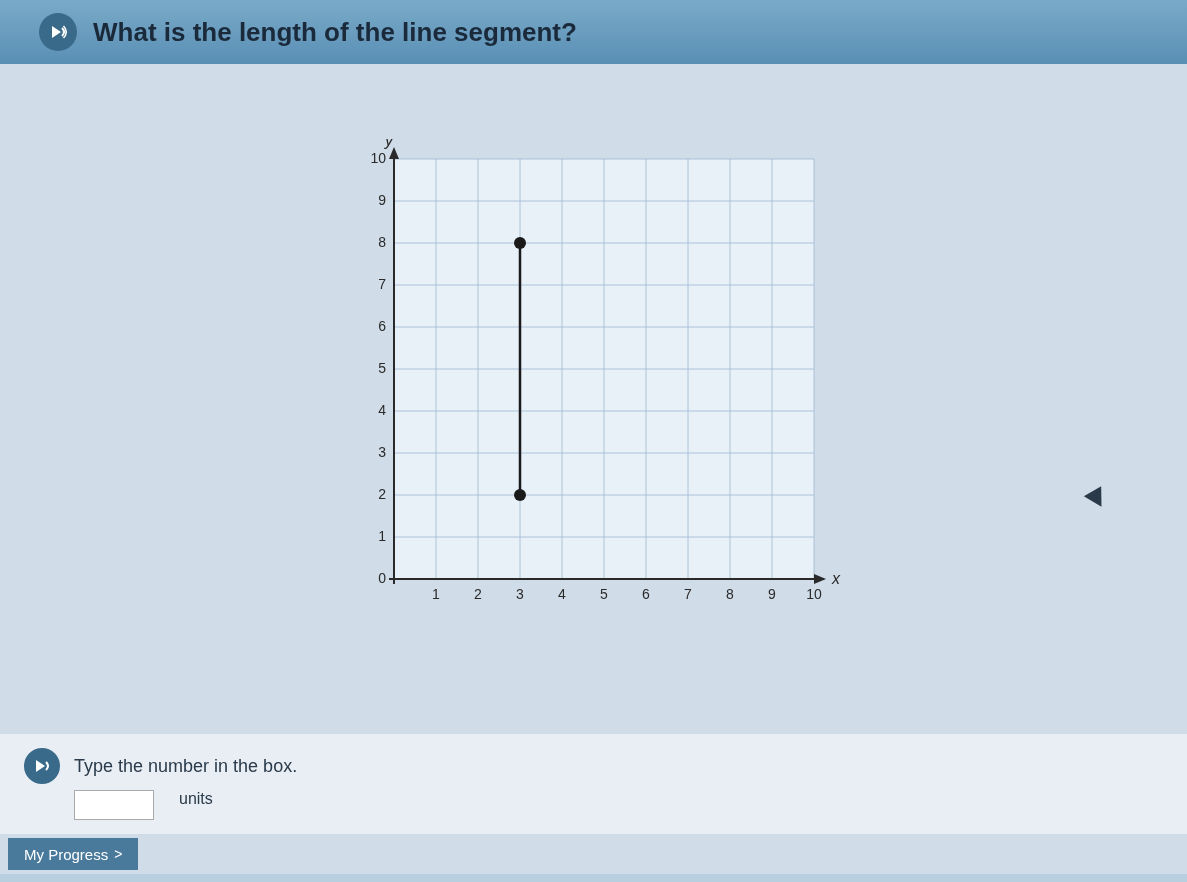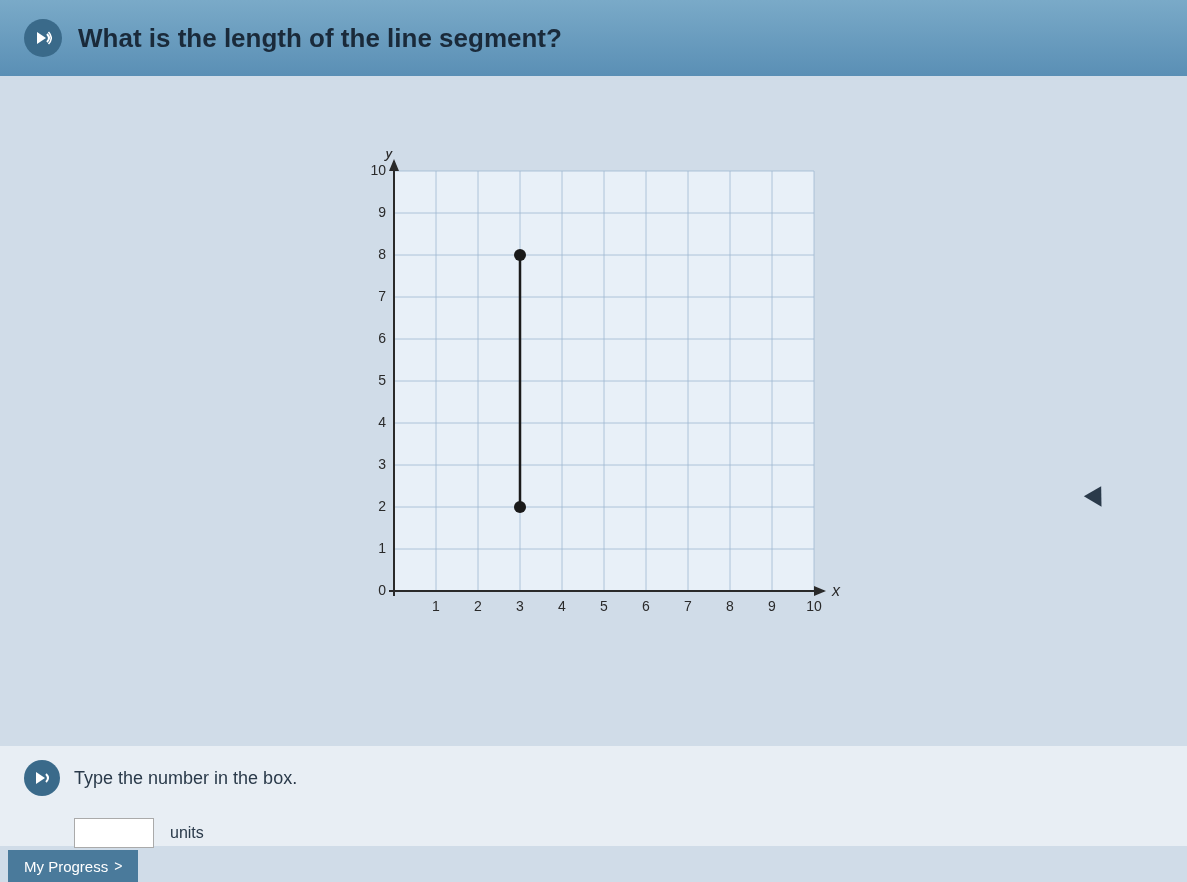--- a/index.html
+++ b/index.html
@@ -8,24 +8,24 @@
       height: 882px;
       background: #b8cfe0;
       font-family: Arial, sans-serif;
       overflow: hidden;
       position: relative;
     }
 
     
     #header {
       background: linear-gradient(180deg, #7aaac8 0%, #5a8fb5 100%);
-      height: 76px;
-      display: flex;
-      align-items: center;
-      padding: 0 24px;
+      height: 64px;
+      display: flex;
+      align-items: center;
+      padding: 0 39px;
       gap: 16px;
     }
 
     #audio-btn-header {
       width: 38px;
       height: 38px;
       background: #3a6a8a;
       border-radius: 50%;
       display: flex;
       align-items: center;
@@ -91,24 +91,22 @@
       flex-shrink: 0;
     }
 
     #instruction-text {
       font-size: 18px;
       color: #2a3a4a;
     }
 
     #answer-row {
       display: flex;
-      align-items: center;
-      gap: 16px;
+      gap: 25px;
       padding-left: 50px;
-      margin-top: 16px;
     }
 
     #answer-input {
       width: 80px;
       height: 30px;
       border: 1px solid #aaa;
       background: white;
       font-size: 16px;
       padding: 2px 6px;
     }

